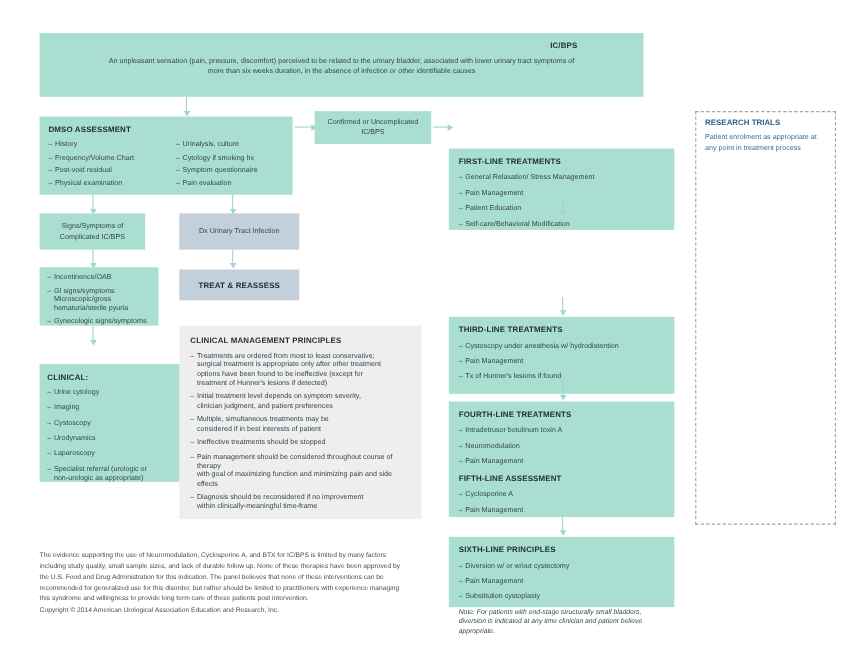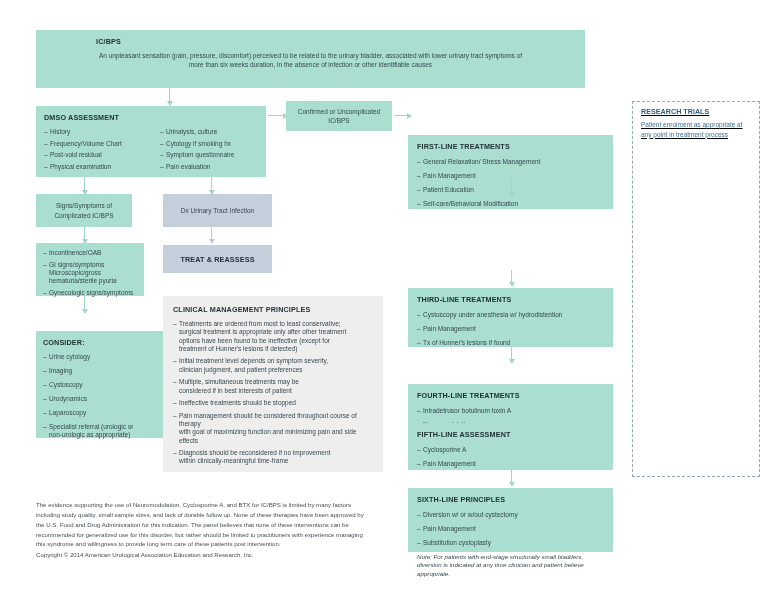--- a/index.html
+++ b/index.html
@@ -12,21 +12,21 @@
   #canvas { position: relative; width: 768px; height: 594px; }
 
   .box { position: absolute; background: #a9ded1; color: #2b3a42; }
   .box.gray { background: #c3cfdb; }
   .box.lightgray { background: #eeeeee; }
 
   .bhead {
     font-weight: bold; font-size: 7.2px; letter-spacing: .15px;
     color: #1f2d34; line-height: 1.25;
   }
-  .bhead.ctr { text-align: left; }
+  .bhead.ctr { text-align: right; }
   .btext { font-size: 6.5px; line-height: 1.42; color: #36474f; }
   .btext.ctr { text-align: center; }
   .btext.note { font-style: italic; font-size: 6.2px; line-height: 1.4; }
 
   ul.items { list-style: none; }
   ul.items li {
     font-size: 6.5px; line-height: 1.28; color: #36474f;
     padding-left: 6px; position: relative; margin-bottom: 4.2px;
   }
   ul.items li::before {
@@ -56,21 +56,20 @@
     content: ""; position: absolute; top: 50%; right: -4px;
     transform: translateY(-50%);
     border-top: 3.4px solid transparent;
     border-bottom: 3.4px solid transparent;
     border-left: 5px solid #9ed6c8;
   }
 
   .dashbox {
     position: absolute; border: 1.3px dashed #8fa9bf;
     background: transparent;
-    text-decoration: underline;
   }
   .rt-head {
     font-weight: bold; font-size: 7.2px; color: #2f5f86; line-height: 1.25;
   }
   .rt-text { font-size: 6.5px; line-height: 1.5; color: #3b6e92; }
 
   .footer { position: absolute; font-size: 6.1px; line-height: 1.62; color: #444f56; }
   .copyright { position: absolute; font-size: 6.1px; color: #444f56; }
 </style>
 </head>
@@ -121,21 +120,21 @@
       <li>Incontinence/OAB</li>
       <li style="margin-bottom:0;">GI signs/symptoms</li>
       <li class="cont" style="margin-bottom:0;">Microscopic/gross</li>
       <li class="cont">hematuria/sterile pyuria</li>
       <li>Gynecologic signs/symptoms</li>
     </ul>
   </div>
   <div class="arrow-v" style="left:84px; top:296px; height:14px;"></div>
 
   <div class="box" style="left:36px; top:331px; width:134px; height:107px; padding:7px 7px 0 7px;">
-    <div class="bhead">CONSIDER:</div>
+    <div class="bhead">CLINICAL:</div>
     <ul class="items looser" style="margin-top:6px;">
       <li>Urine cytology</li>
       <li>Imaging</li>
       <li>Cystoscopy</li>
       <li>Urodynamics</li>
       <li>Laparoscopy</li>
       <li style="margin-bottom:0;">Specialist referral (urologic or</li>
       <li class="cont">non-urologic as appropriate)</li>
     </ul>
   </div>
@@ -180,31 +179,31 @@
       <li>General Relaxation/ Stress Management</li>
       <li>Pain Management</li>
       <li>Patient Education</li>
       <li>Self-care/Behavioral Modification</li>
     </ul>
   </div>
   <div class="arrow-v" style="left:511px; top:180px; height:13px;"></div>
 
   <div class="arrow-v" style="left:511px; top:270px; height:13px;"></div>
 
-  <div class="box" style="left:408px; top:288px; width:205px; height:59px; padding:7px 8px 0 9px;">
+  <div class="box" style="left:408px; top:288px; width:205px; height:70px; padding:7px 8px 0 9px;">
     <div class="bhead">THIRD-LINE TREATMENTS</div>
     <ul class="items looser" style="margin-top:7px;">
       <li>Cystoscopy under anesthesia w/ hydrodistention</li>
       <li>Pain Management</li>
       <li>Tx of Hunner's lesions if found</li>
     </ul>
   </div>
   <div class="arrow-v" style="left:511px; top:347px; height:13px;"></div>
 
-  <div class="box" style="left:408px; top:365px; width:205px; height:59px; padding:7px 8px 0 9px;margin-top:19px;">
+  <div class="box" style="left:408px; top:365px; width:205px; height:59px; padding:7px 8px 0 9px;">
     <div class="bhead">FOURTH-LINE TREATMENTS</div>
     <ul class="items looser" style="margin-top:7px;">
       <li>Intradetrusor botulinum toxin A</li>
       <li>Neuromodulation</li>
       <li>Pain Management</li>
     </ul>
   </div>
   <div class="arrow-v" style="left:511px; top:424px; height:13px;"></div>
 
   <div class="box" style="left:408px; top:423px; width:205px; height:47px; padding:7px 8px 0 9px;">

